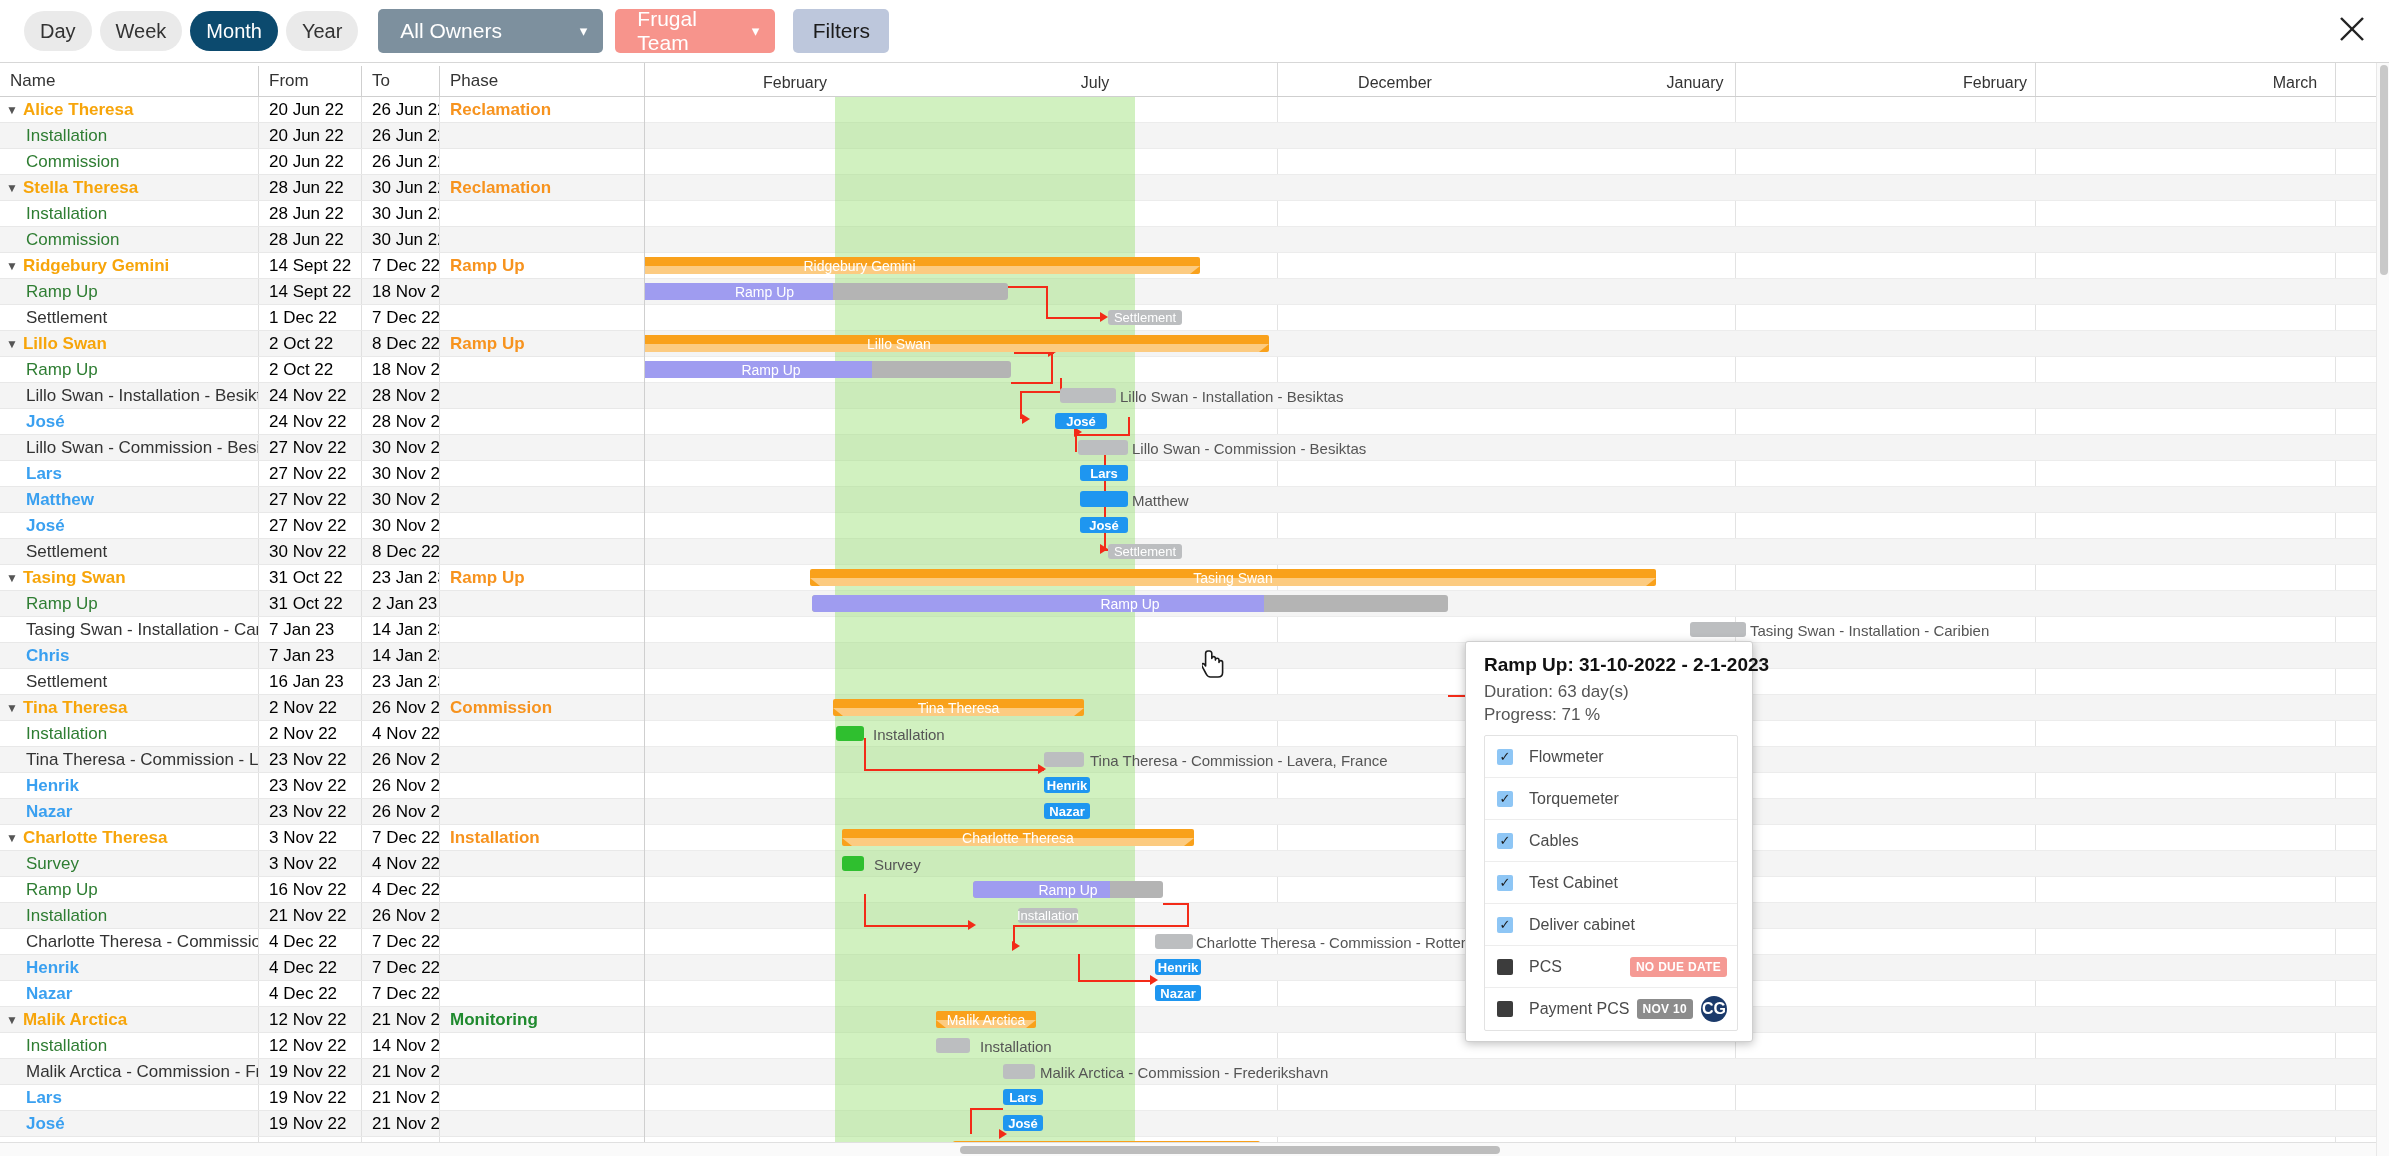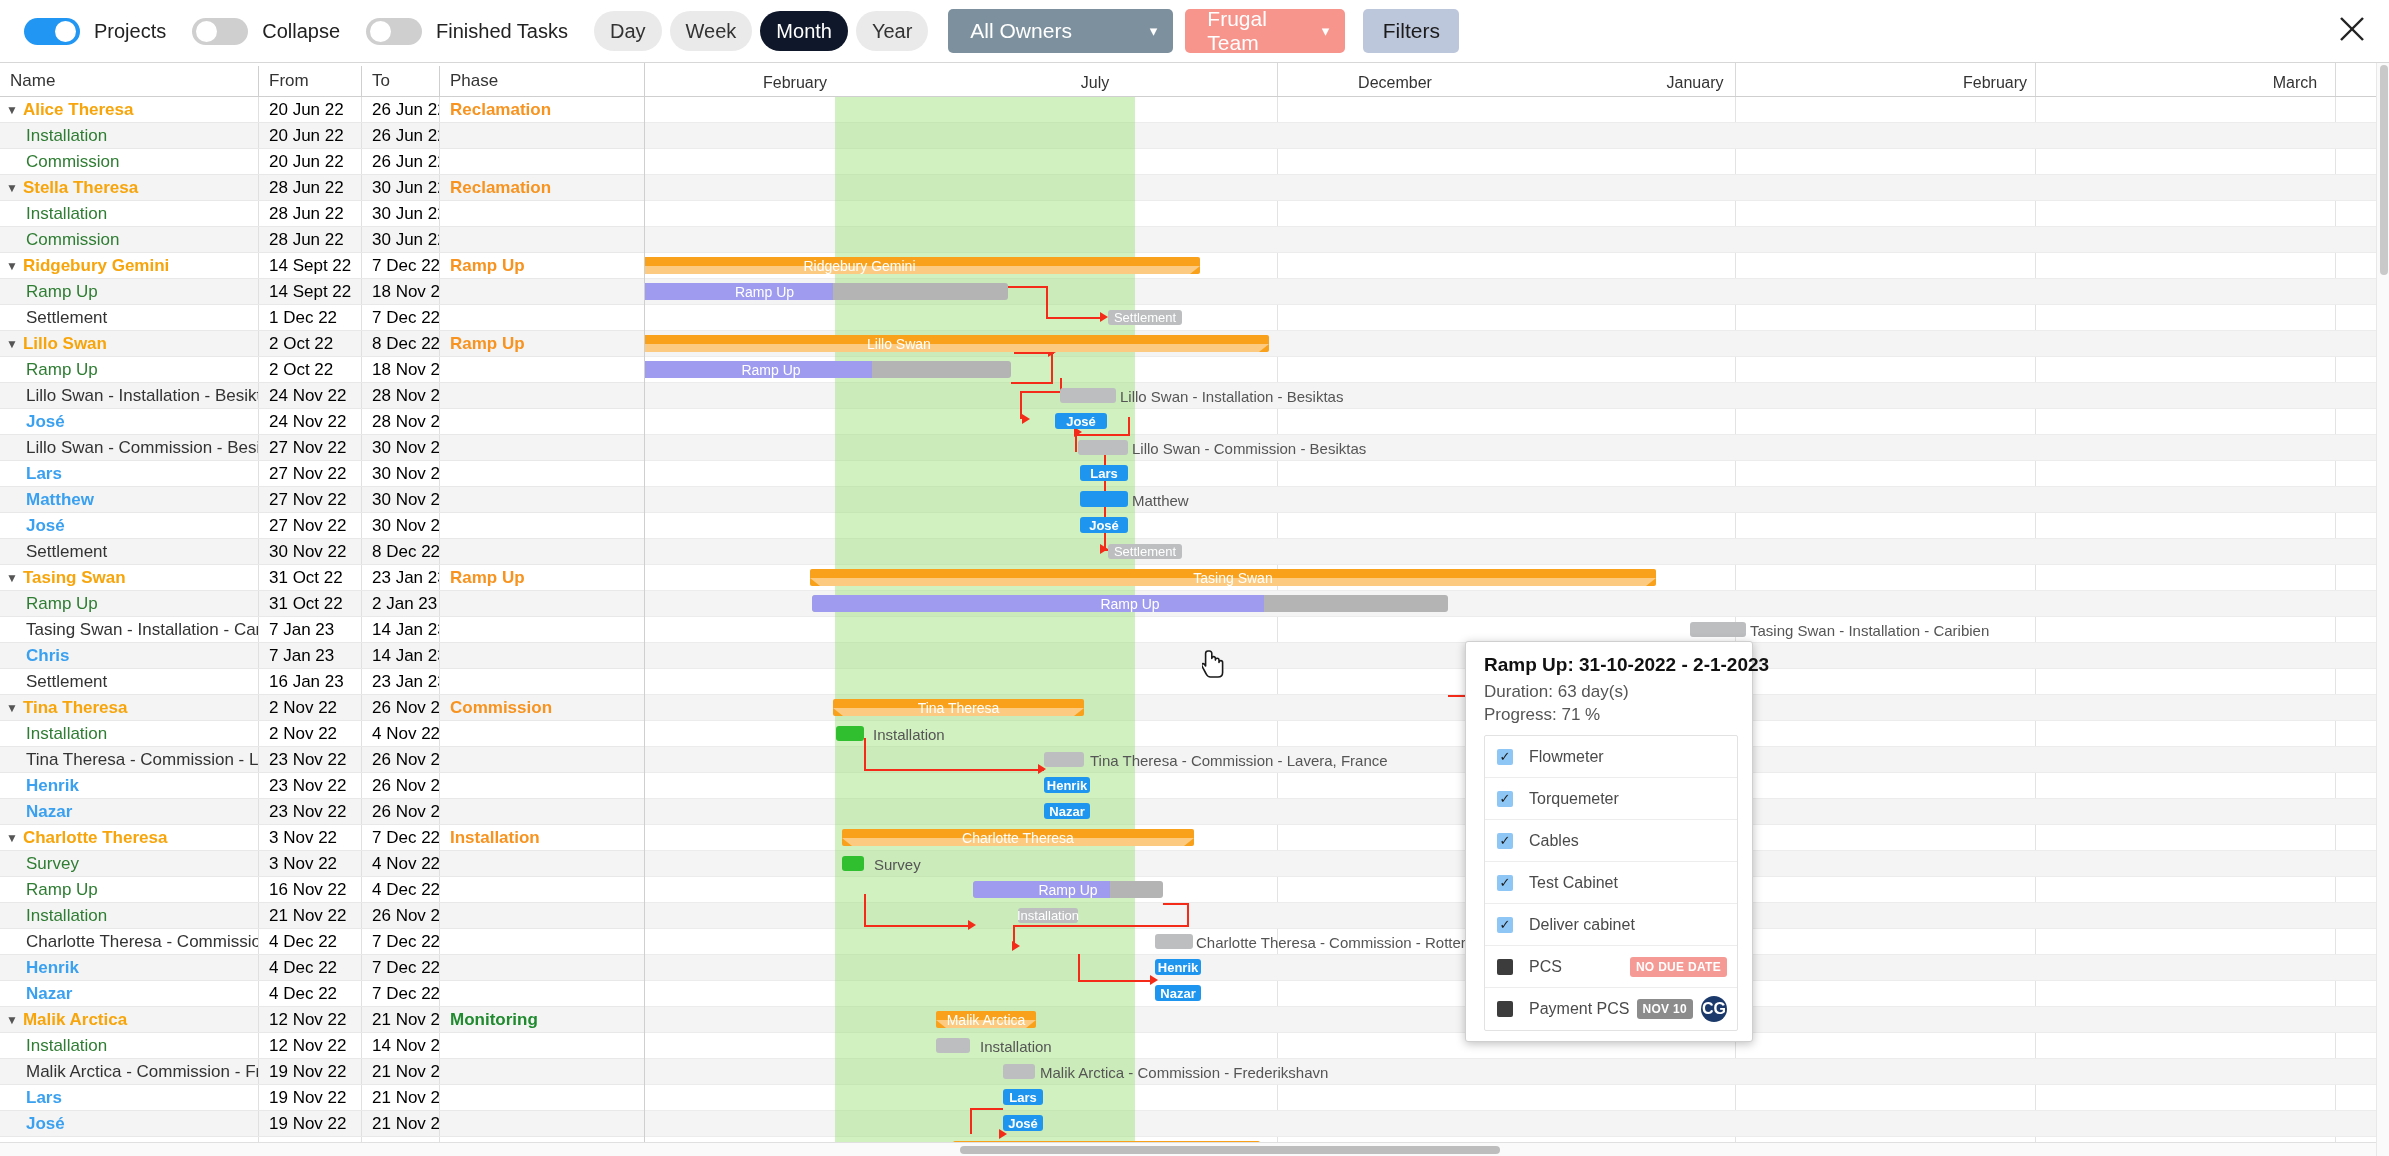--- a/index.html
+++ b/index.html
@@ -50,21 +50,21 @@
     border-radius: 20px;
     background: #eaeaea;
     color: #333;
     font-size: 20px;
     display: flex; align-items: center; justify-content: center;
     margin-right: 8px;
     cursor: pointer;
     border: none;
     font-family: inherit;
   }
-  .seg-btn.active { background: #0f172a; color: #fff; }
+  .seg-btn.active { background: #0c4a6e; color: #fff; }
   .select-box {
     height: 44px;
     border-radius: 5px;
     display: flex; align-items: center;
     padding: 0 16px 0 22px;
     color: #fff;
     font-size: 21px;
     margin-left: 12px;
     cursor: pointer;
     justify-content: space-between;
@@ -349,40 +349,20 @@
   #vscroll .thumb {
     position: absolute; left: 3px; top: 2px;
     width: 8px; height: 210px;
     background: #c9c9c9; border-radius: 4px;
   }
 </style>
 </head>
 <body>
 
 <div id="toolbar">
-  <div id="toggles" style="display:flex;align-items:center;">
-      <div style="display: flex; align-items: center;">
-        <div class="toggle on">
-          <div class="knob"></div>
-        </div>
-        <span class="toggle-label">Projects</span>
-      </div>
-      <div style="display: flex; align-items: center;">
-        <div class="toggle off">
-          <div class="knob"></div>
-        </div>
-        <span class="toggle-label">Collapse</span>
-      </div>
-      <div style="display: flex; align-items: center;">
-        <div class="toggle off">
-          <div class="knob"></div>
-        </div>
-        <span class="toggle-label">Finished Tasks</span>
-      </div>
-    </div>
   <div id="segbtns" style="display:flex;align-items:flex-end;">
       <button class="seg-btn">Day</button>
       <button class="seg-btn">Week</button>
       <button class="seg-btn active">Month</button>
       <button class="seg-btn">Year</button>
     </div>
 
   <div id="owners-select" class="select-box">
     <span>All Owners</span>
     <span class="caret">▾</span>

